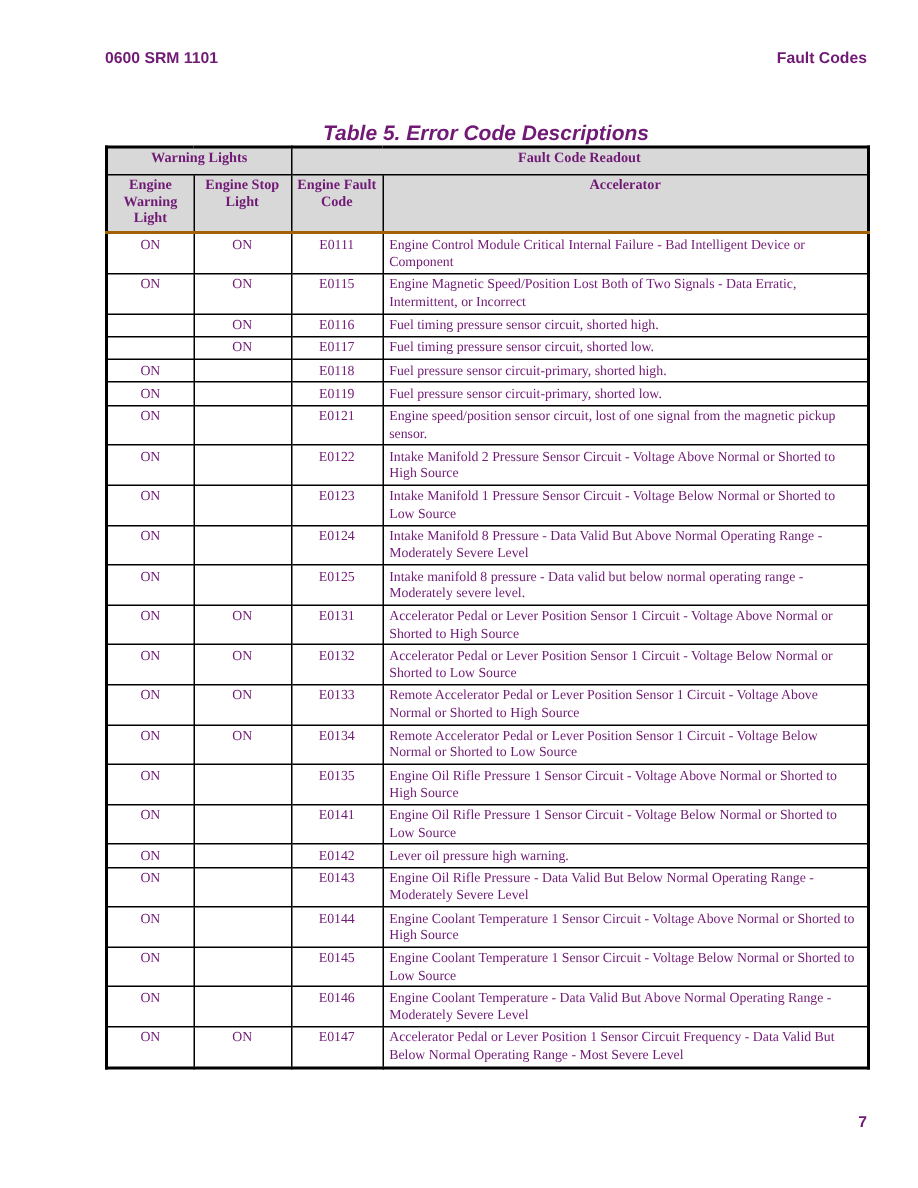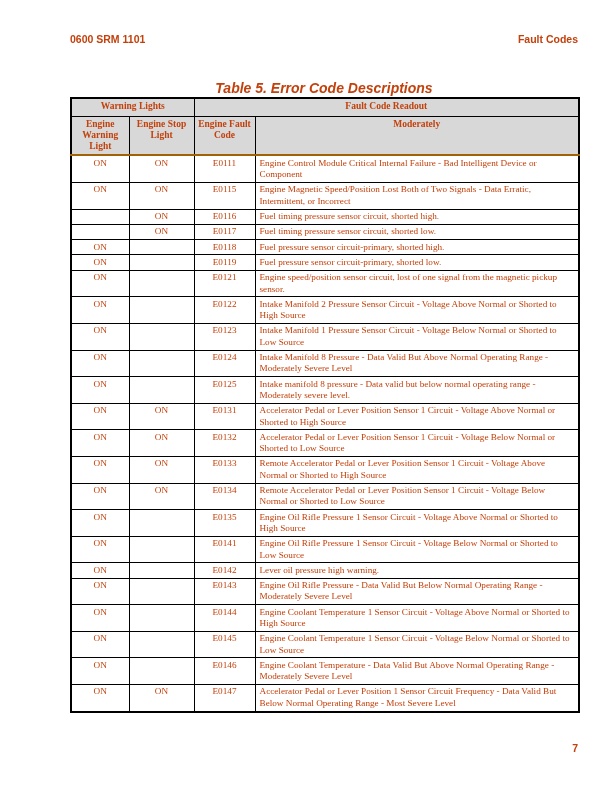--- a/index.html
+++ b/index.html
@@ -2,21 +2,21 @@
 <html><head>
 <meta charset="utf-8">
 <style>
   * { margin: 0; padding: 0; box-sizing: border-box; }
   html, body { background: #ffffff; }
   .page {
     position: relative;
     width: 612px;
     height: 756px;
     background: #ffffff;
-    color: #c2410c;
+    color: #701a75;
     overflow: hidden;
   }
   .page-header {
     position: absolute;
     top: 33px;
     left: 70px;
     width: 508px;
     display: flex;
     justify-content: space-between;
     font-family: "Liberation Sans", sans-serif;
@@ -101,21 +101,21 @@
     </colgroup>
     <thead>
       <tr class="group-row">
         <th colspan="2">Warning Lights</th>
         <th colspan="2">Fault Code Readout</th>
       </tr>
       <tr class="col-row">
         <th>Engine Warning Light</th>
         <th>Engine Stop Light</th>
         <th>Engine Fault Code</th>
-        <th>Moderately</th>
+        <th>Accelerator</th>
       </tr>
     </thead>
     <tbody id="table-body">
         <tr>
           <td class="center">ON</td>
           <td class="center">ON</td>
           <td class="center">E0111</td>
           <td>Engine Control Module Critical Internal Failure - Bad Intelligent Device or Component</td>
         </tr>
         <tr>

